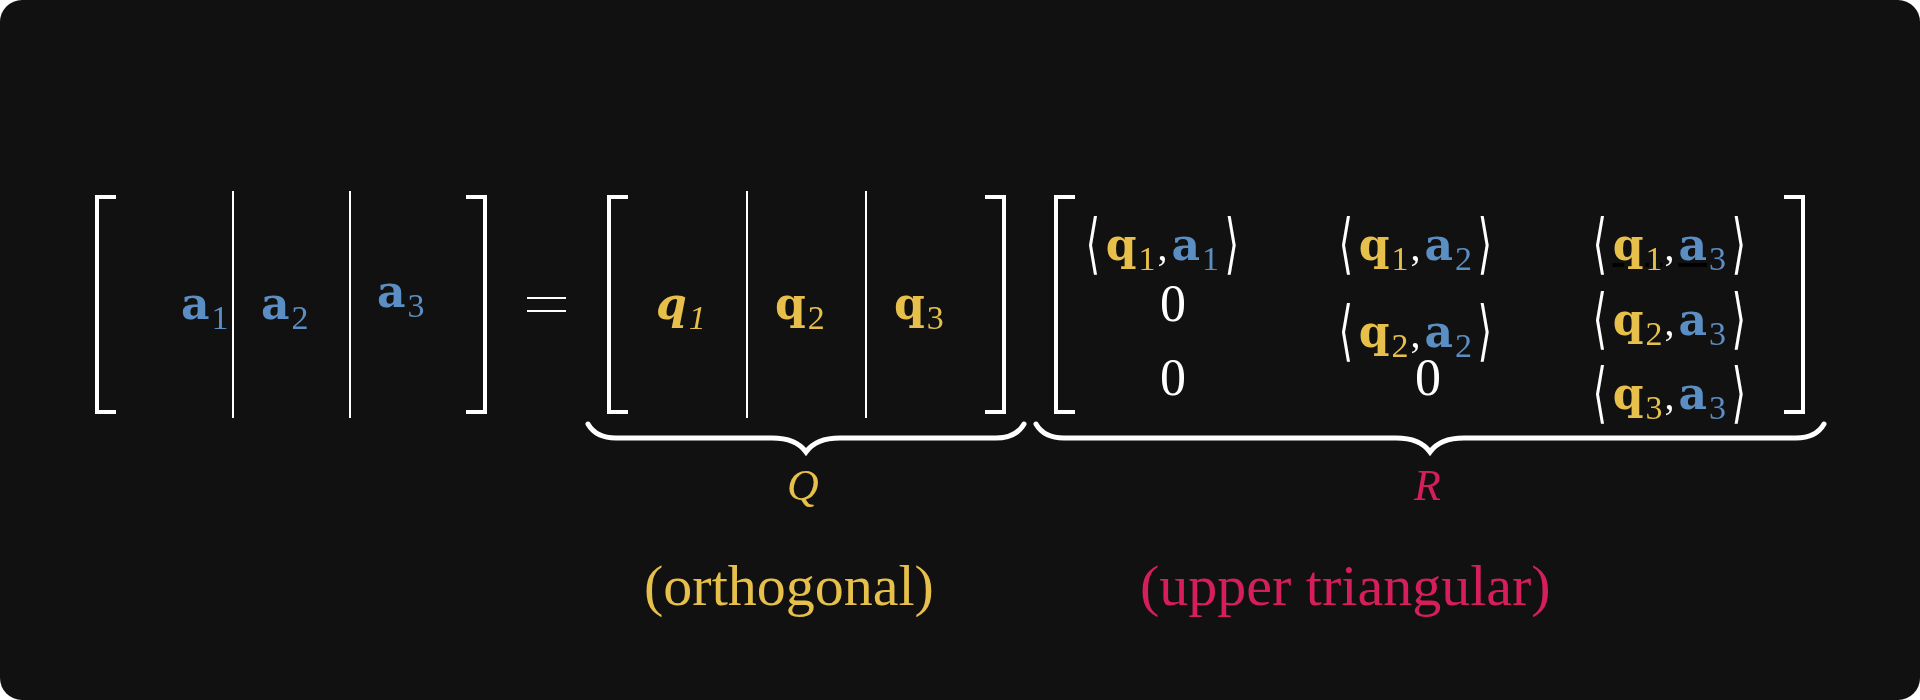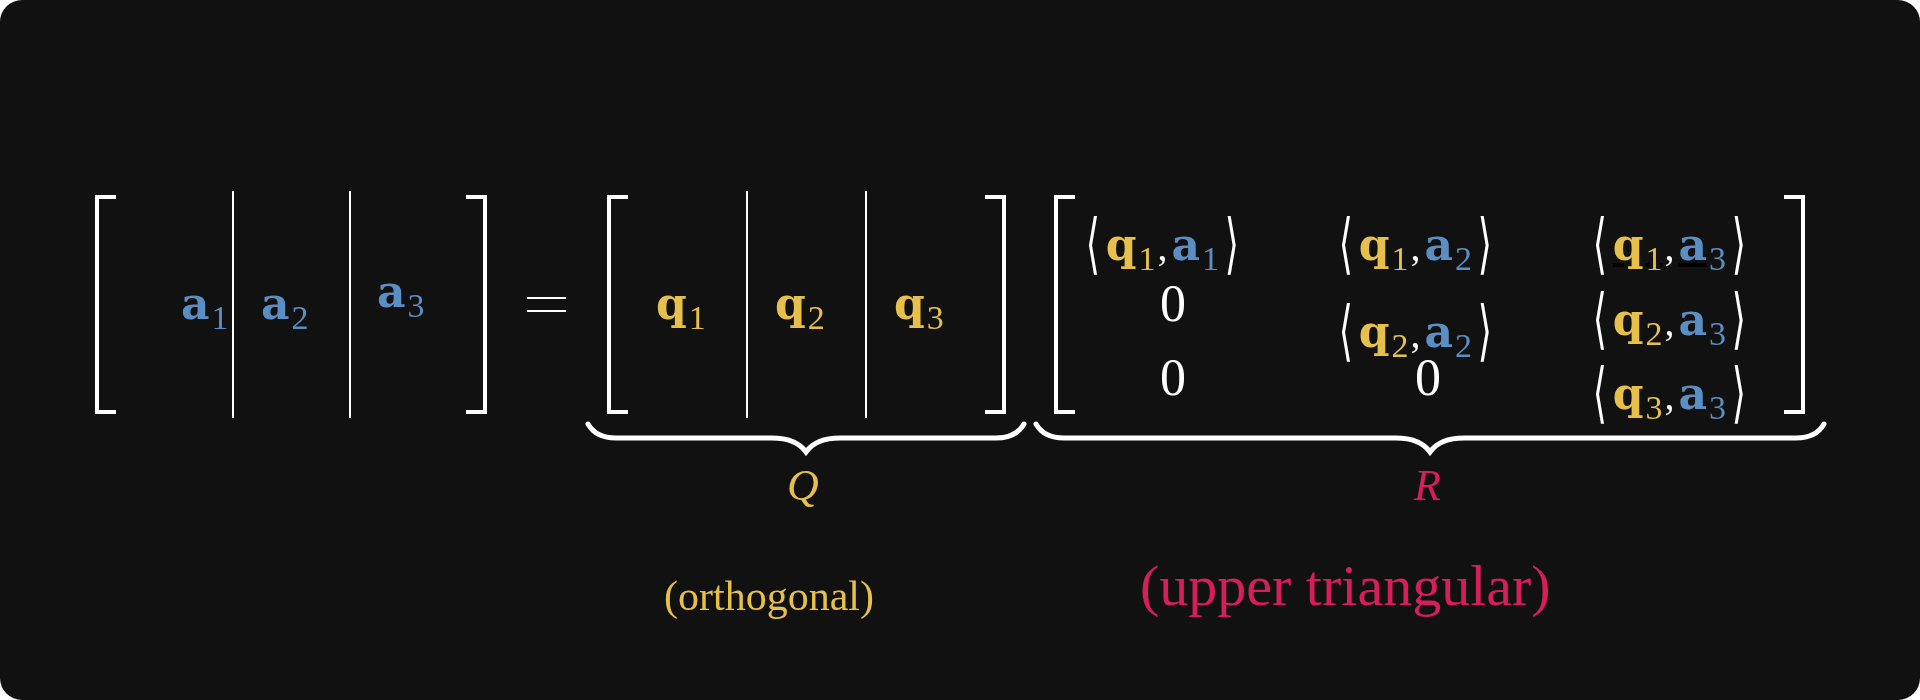--- a/index.html
+++ b/index.html
@@ -56,21 +56,21 @@
   <div class="abs vec blue" style="left:145px;top:282px;margin-left:36px;">
     <span>a</span><span class="sub">1</span>
   </div>
   <div class="abs vec blue" style="left:261px;top:282px;text-align:center;">
     <span>a</span><span class="sub">2</span>
   </div>
   <div class="abs vec blue" style="left:377px;top:270px;">
     <span>a</span><span class="sub">3</span>
   </div>
 
-  <div class="abs vec gold" style="left:656px;top:282px;">
+  <div class="abs vec gold" style="left:656px;top:282px;font-style:italic;">
     <span>q</span><span class="sub">1</span>
   </div>
   <div class="abs vec gold" style="left:775px;top:282px;">
     <span>q</span><span class="sub">2</span>
   </div>
   <div class="abs vec gold" style="left:894px;top:282px;">
     <span>q</span><span class="sub">3</span>
   </div>
 
   <div class="abs ip" style="left:1080px;top:205px;">
@@ -93,16 +93,16 @@
 
   <div class="abs zero" style="left:1160px;top:352px;">0</div>
   <div class="abs zero" style="left:1415px;top:352px;">0</div>
   <div class="abs ip" style="left:1587px;top:354px;">
     <span class="ang">⟨</span><span class="bold gold">q</span><span class="sub gold">3</span><span class="comma">,</span><span class="bold blue">a</span><span class="sub blue">3</span><span class="ang">⟩</span>
   </div>
 
   <div class="abs sym ital gold" style="left:787px;top:460px;font-size:44px;">Q</div>
   <div class="abs sym ital pink" style="left:1414px;top:460px;font-size:44px;">R</div>
 
-  <div class="abs sym gold" style="left:664px;top:552px;font-size:42px;white-space:nowrap;margin-top:20px;">(orthogonal)</div>
+  <div class="abs sym gold" style="left:644px;top:552px;font-size:58px;white-space:nowrap;">(orthogonal)</div>
   <div class="abs sym pink" style="left:1140px;top:552px;font-size:58px;white-space:nowrap;">(upper triangular)</div>
 
 </div>
 
 </body></html>

